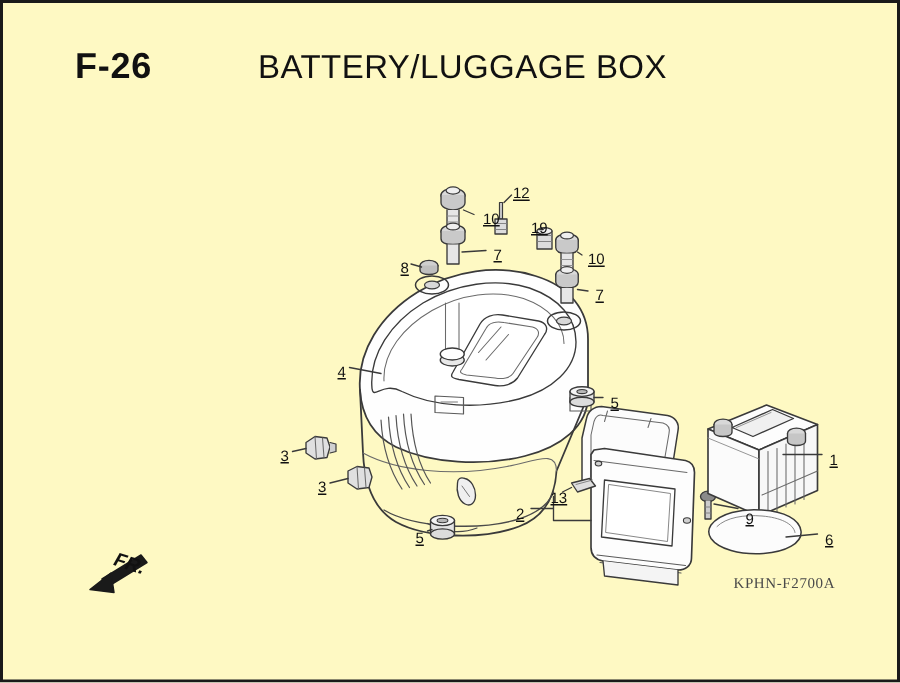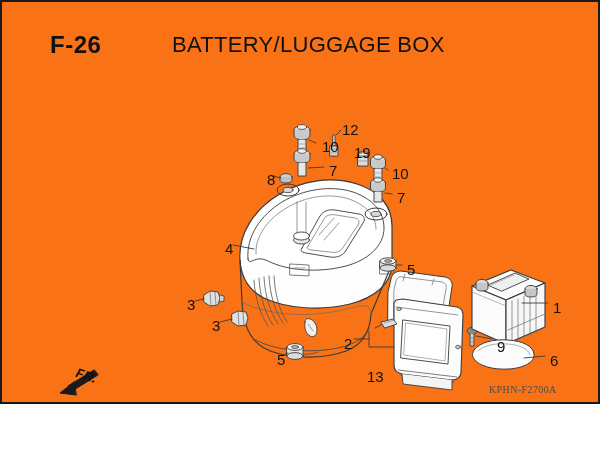--- a/index.html
+++ b/index.html
@@ -3,22 +3,22 @@
 <meta charset="utf-8">
 <style>
   html, body {
     margin: 0;
     padding: 0;
     background: #ffffff;
   }
   #page {
     position: relative;
     width: 600px;
-    height: 404px;
-    background: #f97316;
+    height: 455px;
+    background: #fef9c3;
     border: 2px solid #1a1a1a;
     box-sizing: border-box;
     overflow: hidden;
     font-family: "Liberation Sans", sans-serif;
   }
   #header {
     position: absolute;
     left: 0;
     top: 26px;
     width: 600px;
@@ -46,25 +46,26 @@
   }
   #drawing {
     position: absolute;
     left: 0;
     top: 0;
     width: 600px;
     height: 455px;
   }
   .callout {
     position: absolute;
-    font-size: 15px;
+    font-size: 10px;
     color: #111111;
     font-family: "Liberation Sans", sans-serif;
     line-height: 11px;
     white-space: nowrap;
+    text-decoration: underline;
   }
   #part-code {
     position: absolute;
     left: 487px;
     top: 382px;
     font-size: 10px;
     letter-spacing: 0.4px;
     color: #4a4a4a;
     font-family: "Liberation Serif", serif;
     white-space: nowrap;
@@ -358,16 +359,16 @@
       <div class="callout" style="left: 275px; top: 352px;">5</div>
       <div class="callout" style="left: 548px; top: 353px;">6</div>
       <div class="callout" style="left: 327px; top: 163px;">7</div>
       <div class="callout" style="left: 395px; top: 190px;">7</div>
       <div class="callout" style="left: 265px; top: 172px;">8</div>
       <div class="callout" style="left: 495px; top: 339px;">9</div>
       <div class="callout" style="left: 320px; top: 139px;">10</div>
       <div class="callout" style="left: 390px; top: 166px;">10</div>
       <div class="callout" style="left: 352px; top: 145px;">19</div>
       <div class="callout" style="left: 340px; top: 122px;">12</div>
-      <div class="callout" style="left: 365px; top: 325px; margin-top: 44px;">13</div>
+      <div class="callout" style="left: 365px; top: 325px;">13</div>
     </div>
 
 </div>
 
 </body></html>

